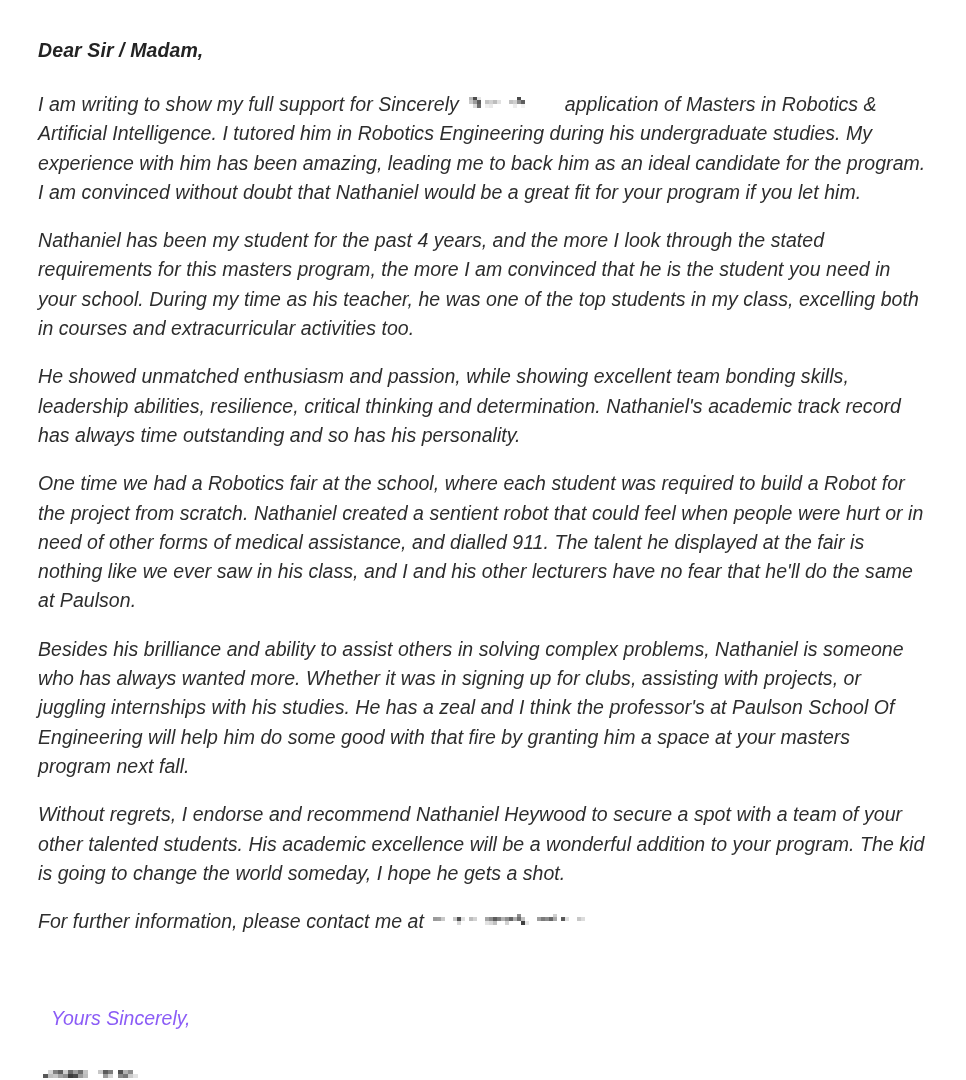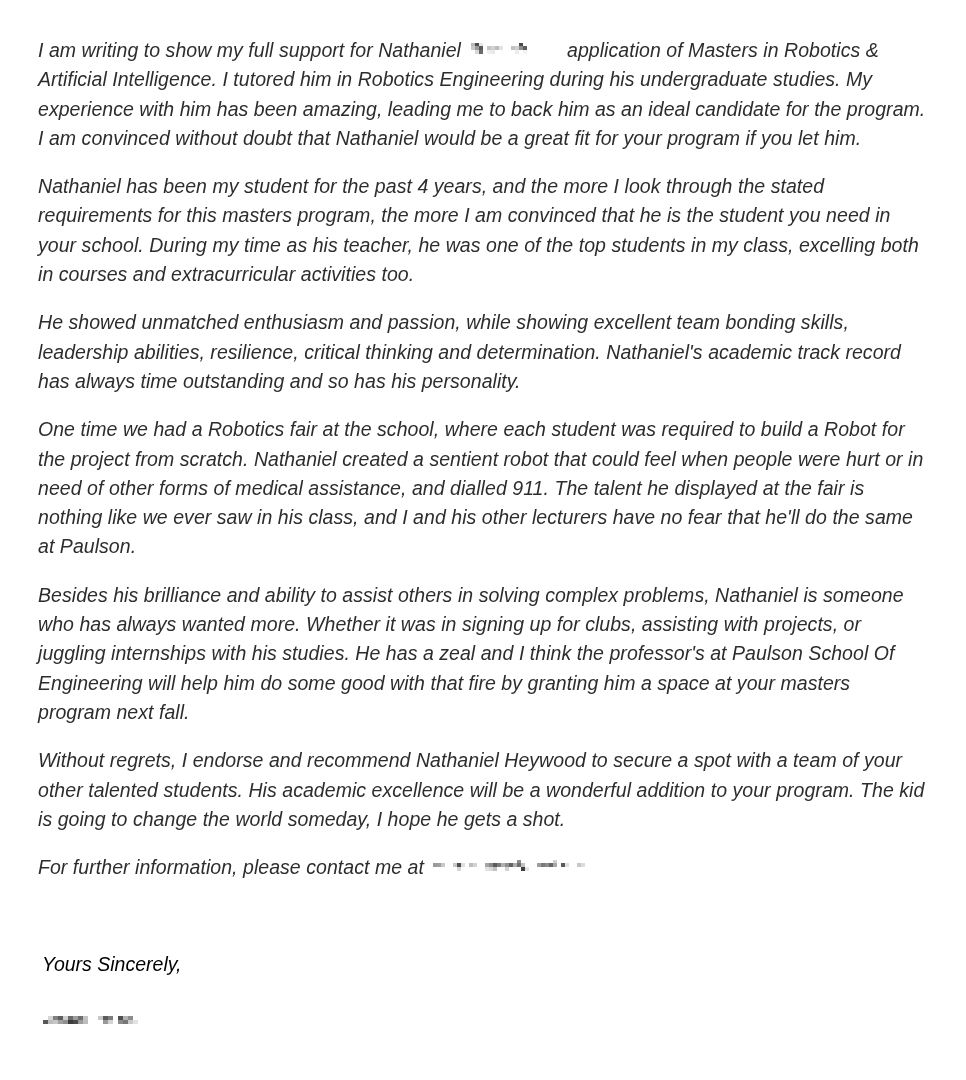--- a/index.html
+++ b/index.html
@@ -46,22 +46,22 @@
   .para:last-of-type { margin-bottom: 12px; }
 
   .closing-block {
     margin-top: 68px;
   }
 
   .closing {
     font-size: 19.5px;
     font-style: italic;
     line-height: 29.3px;
-    margin: 4px;
-    color: #000000;
+    margin: 13px;
+    color: #8b5cf6;
   }
 
   .signature-wrap {
     margin-top: 27px;
   }
 
   
   .redact {
     display: inline-block;
     vertical-align: -3px;
@@ -88,23 +88,24 @@
     width: 145px;
     height: 26px;
     margin-left: 0;
   }
 </style>
 </head>
 <body>
 
 <div class="letter">
 
+  <p class="salutation">Dear Sir / Madam,</p>
 
   <p class="para">
-    <span>I am writing to show my full support for Nathaniel</span><span class="redact redact-name" title="redacted">
+    <span>I am writing to show my full support for Sincerely</span><span class="redact redact-name" title="redacted">
       <svg width="96" height="22" viewBox="0 0 24 6" preserveAspectRatio="none" shape-rendering="crispEdges">
         <rect x="0" y="0" width="24" height="6" fill="#ffffff"></rect>
         <rect x="1" y="1" width="1" height="1" fill="#b9b9b9"></rect>
         <rect x="2" y="1" width="1" height="1" fill="#4d4d4d"></rect>
         <rect x="3" y="1" width="1" height="1" fill="#e6e6e6"></rect>
         <rect x="1" y="2" width="1" height="1" fill="#c9c9c9"></rect>
         <rect x="2" y="2" width="1" height="1" fill="#9b9b9b"></rect>
         <rect x="3" y="2" width="1" height="1" fill="#5a5a5a"></rect>
         <rect x="2" y="3" width="1" height="1" fill="#d8d8d8"></rect>
         <rect x="3" y="3" width="1" height="1" fill="#6a6a6a"></rect>

